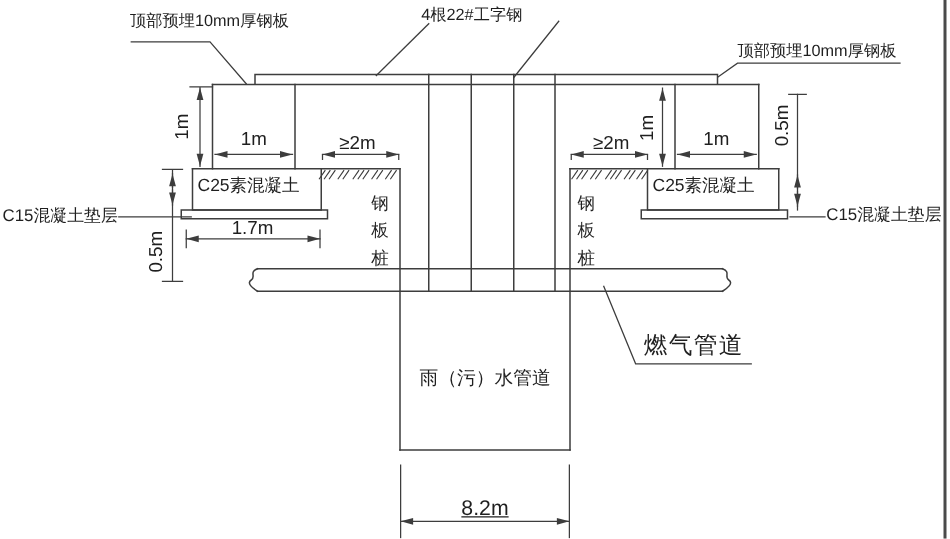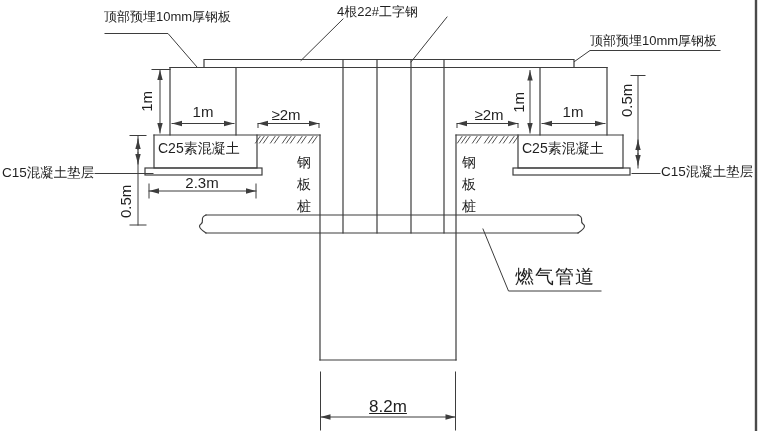--- a/index.html
+++ b/index.html
@@ -128,26 +128,27 @@
 
   <div class="lbl" style="left:158px;top:140px;font-size:14px;">C25素混凝土</div>
   <div class="lbl" style="left:522px;top:140px;font-size:14px;">C25素混凝土</div>
 
   <div class="lbl" style="left:2px;top:165px;font-size:13.5px;">C15混凝土垫层</div>
   <div class="lbl" style="left:661px;top:164px;font-size:13.5px;">C15混凝土垫层</div>
 
   <div class="lbl vtext" style="left:297px;top:151px;">钢板桩</div>
   <div class="lbl vtext" style="left:462px;top:151px;">钢板桩</div>
 
+  <div class="lbl ctr" style="left:320px;top:294px;width:136px;font-size:15px;">雨（污）水管道</div>
   <div class="lbl" style="left:515px;top:265px;font-size:19px;letter-spacing:1px;">燃气管道</div>
 
   <div class="lbl dim rot" style="left:127px;top:92px;width:40px;">1m</div>
   <div class="lbl dim" style="left:183px;top:103px;width:40px;">1m</div>
   <div class="lbl dim" style="left:261px;top:106px;width:50px;">≥2m</div>
   <div class="lbl dim" style="left:464px;top:106px;width:50px;">≥2m</div>
   <div class="lbl dim" style="left:553px;top:103px;width:40px;">1m</div>
   <div class="lbl dim rot" style="left:499px;top:93px;width:40px;">1m</div>
   <div class="lbl dim rot" style="left:604px;top:91px;width:46px;">0.5m</div>
   <div class="lbl dim rot" style="left:103px;top:192px;width:46px;">0.5m</div>
-  <div class="lbl dim" style="left:172px;top:174px;width:60px;">2.3m</div>
+  <div class="lbl dim" style="left:172px;top:174px;width:60px;">1.7m</div>
   <div class="lbl dim-big" style="left:353px;top:396px;width:70px;">8.2m</div>
 
 </div>
 
 </body></html>

